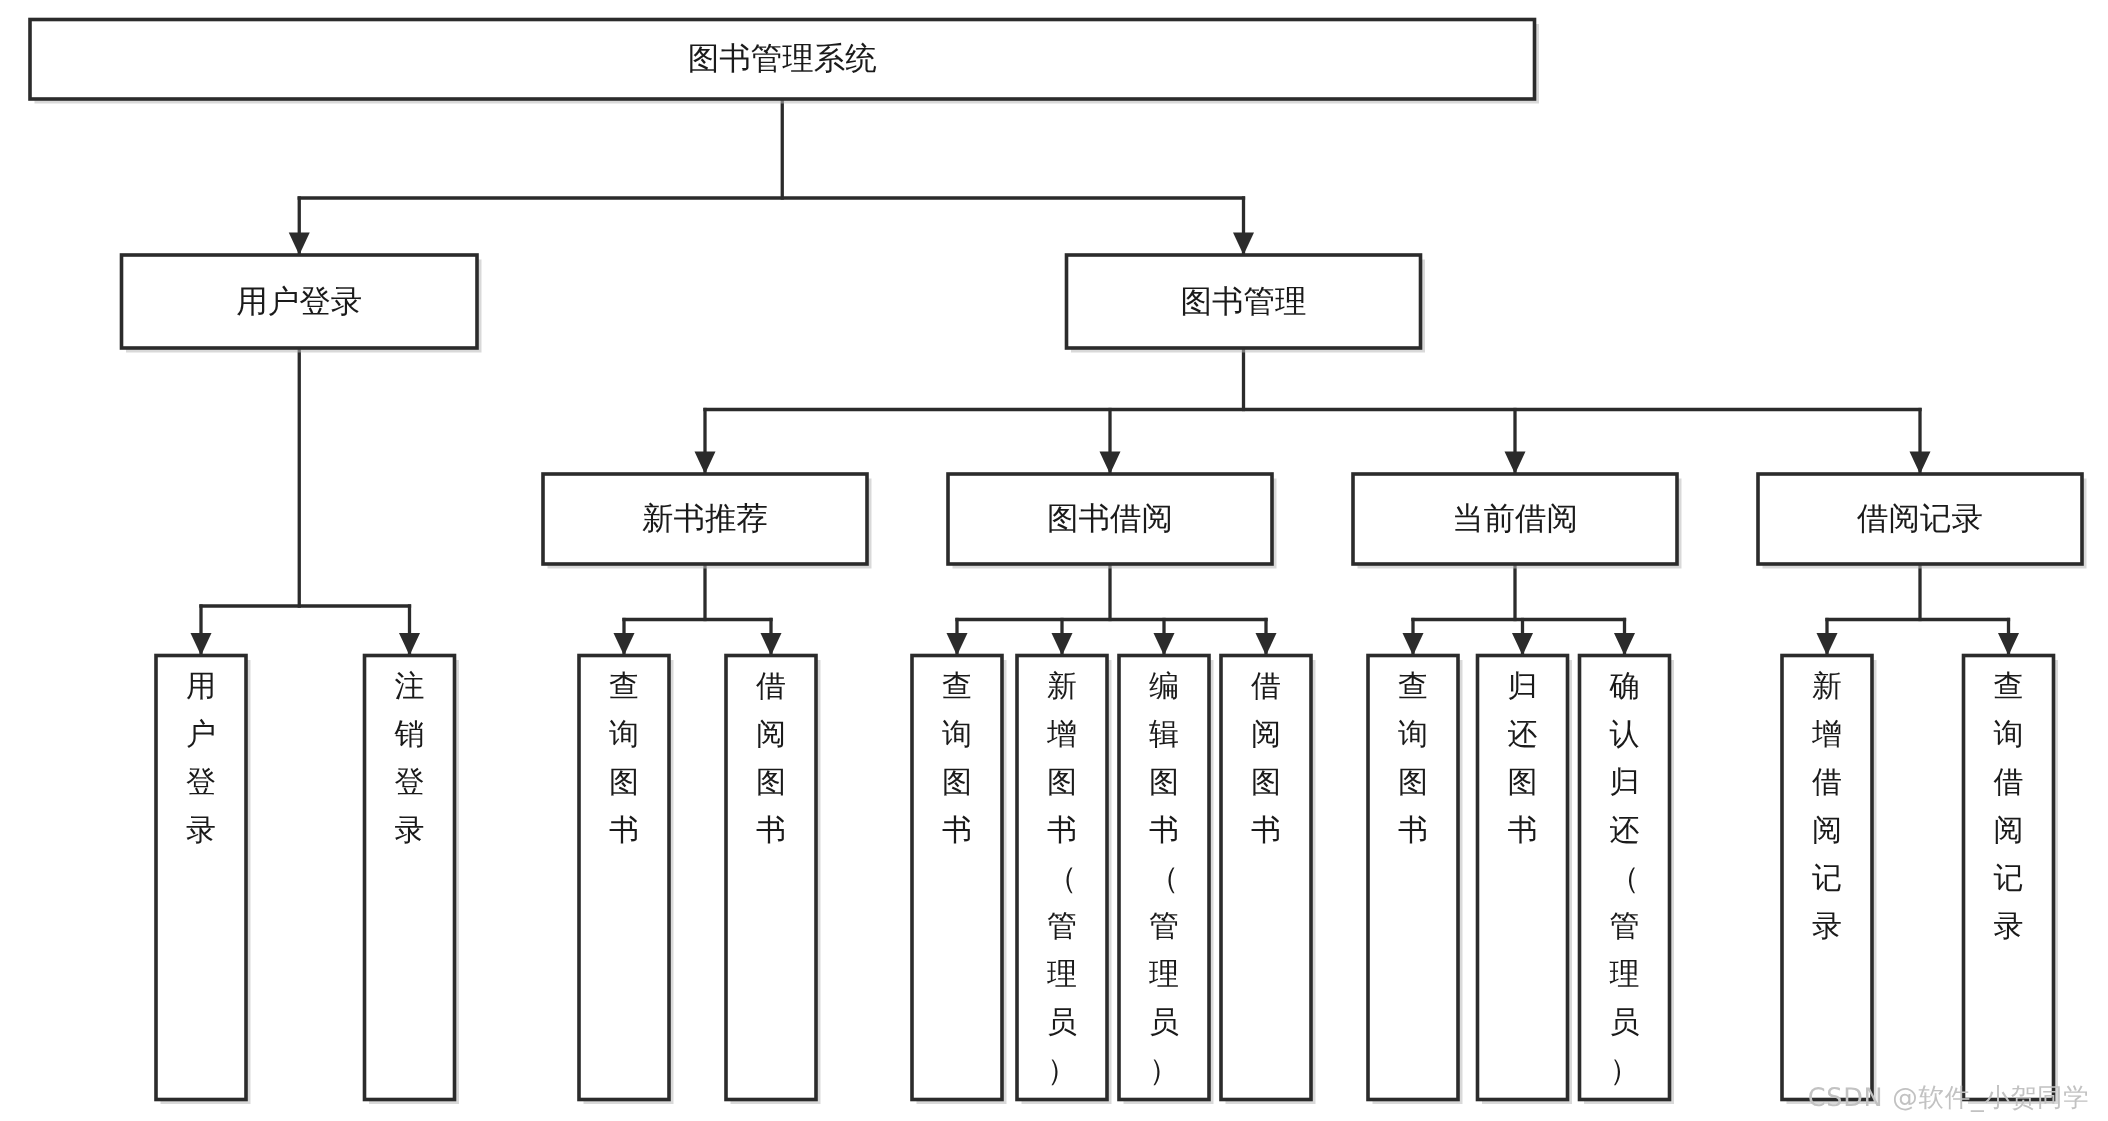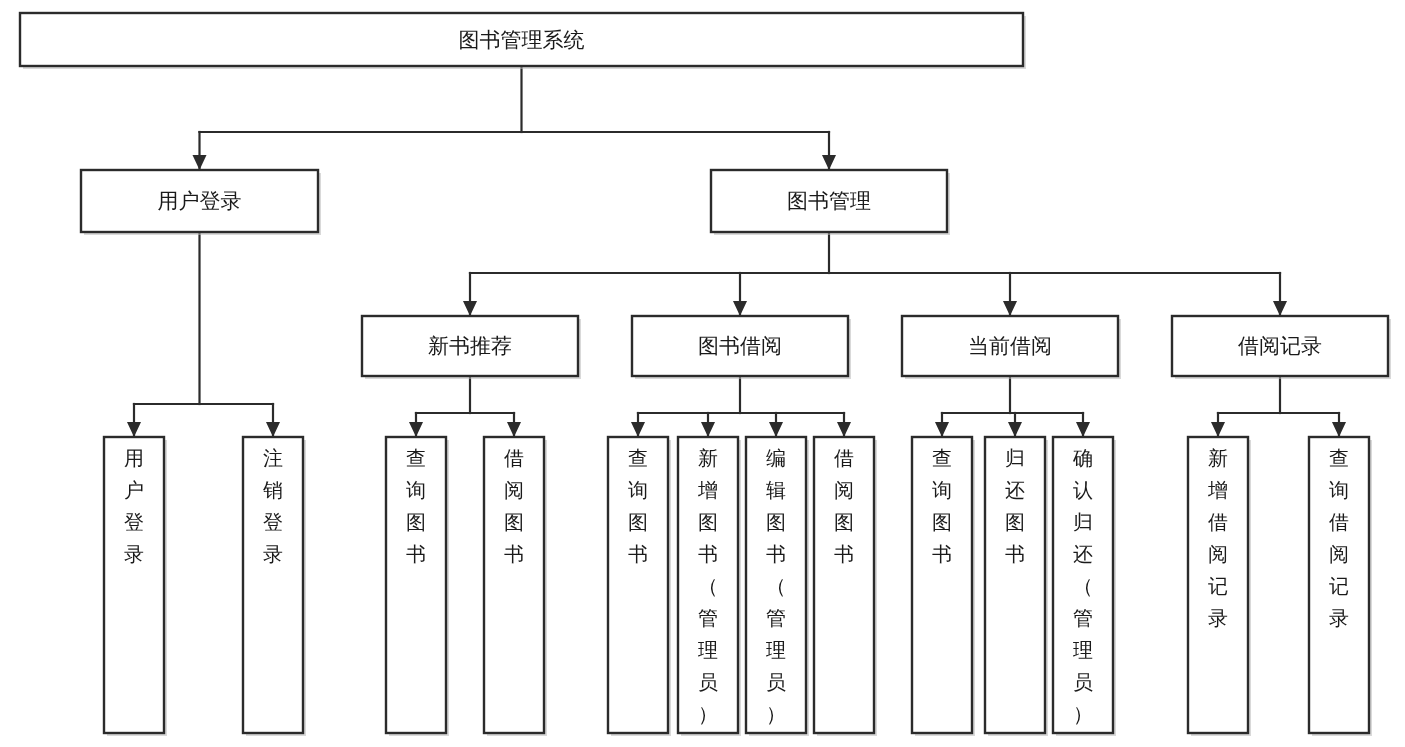--- a/index.html
+++ b/index.html
@@ -240,13 +240,14 @@
           <rect x="1188" y="437" width="60" height="296" class="node-box"></rect>
           <text x="1218" class="node-label vertical-label"><tspan x="1218" y="459">新</tspan><tspan x="1218" y="491">增</tspan><tspan x="1218" y="523">借</tspan><tspan x="1218" y="555">阅</tspan><tspan x="1218" y="587">记</tspan><tspan x="1218" y="619">录</tspan></text>
         </g>
         <g>
           <rect x="1312" y="440" width="60" height="296" class="node-shadow"></rect>
           <rect x="1309" y="437" width="60" height="296" class="node-box"></rect>
           <text x="1339" class="node-label vertical-label"><tspan x="1339" y="459">查</tspan><tspan x="1339" y="491">询</tspan><tspan x="1339" y="523">借</tspan><tspan x="1339" y="555">阅</tspan><tspan x="1339" y="587">记</tspan><tspan x="1339" y="619">录</tspan></text>
         </g>
       </g>
   </svg>
+  <div class="watermark">CSDN @软件_小贺同学</div>
 </div>
 
 </body></html>

